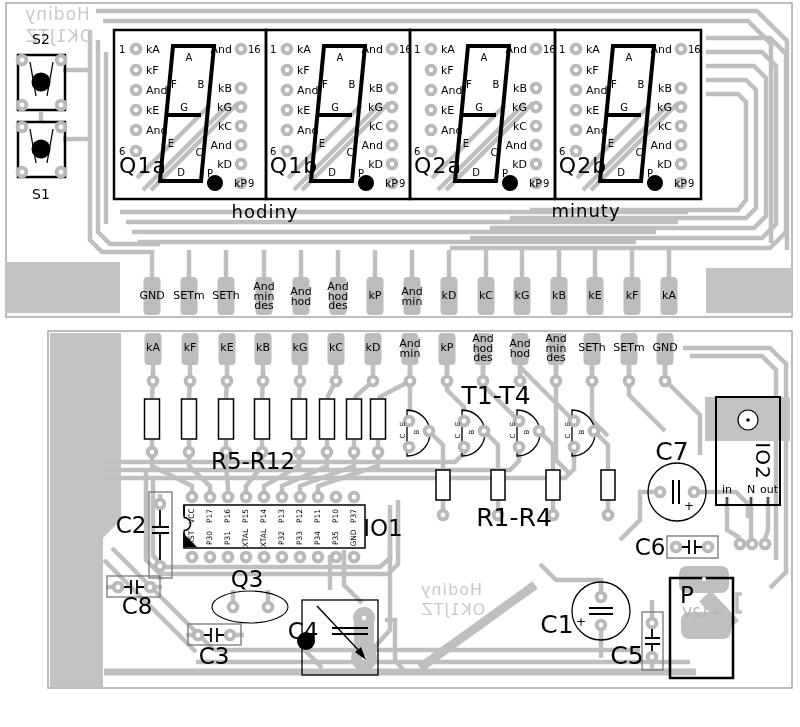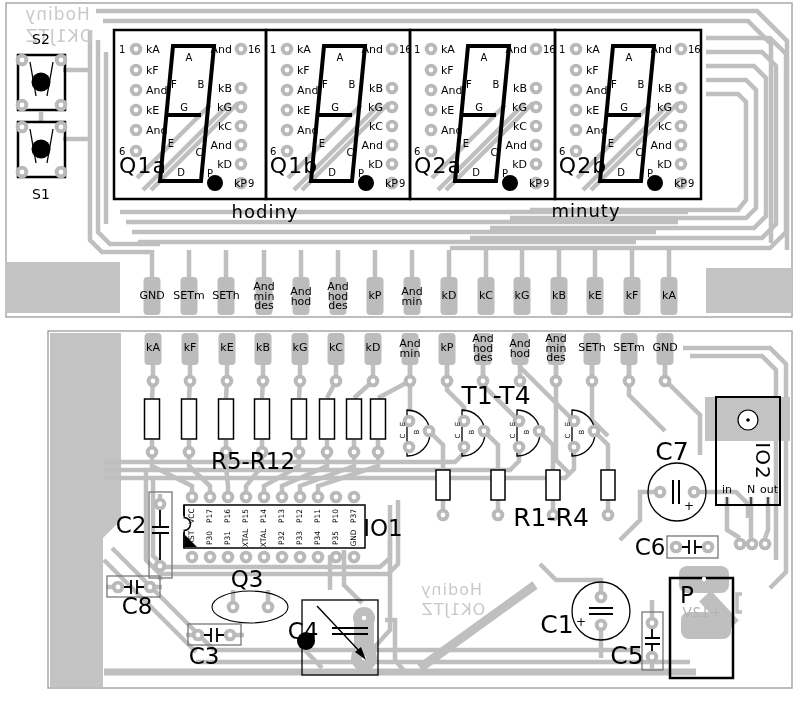--- a/index.html
+++ b/index.html
@@ -441,24 +441,24 @@
 des</span>
 <span class="L f11" style="left:592px;top:348px">SETh</span>
 <span class="L f11" style="left:629px;top:348px">SETm</span>
 <span class="L f11" style="left:665px;top:348px">GND</span>
 
 <span class="L f24" style="left:253px;top:462px">R5-R12</span>
 <span class="L f24" style="left:131px;top:526px">C2</span>
 <span class="L f24" style="left:383px;top:529px">IO1</span>
 <span class="L f24" style="left:247px;top:580px">Q3</span>
 <span class="L f24" style="left:137px;top:607px">C8</span>
-<span class="L f24" style="left:204px;top:657px">C3</span>
+<span class="L f24" style="left:214px;top:657px">C3</span>
 <span class="L f24" style="left:303px;top:632px">C4</span>
 <span class="L f26" style="left:496px;top:396px">T1-T4</span>
-<span class="L f26" style="left:551px;top:518px">R1-R4</span>
+<span class="L f26" style="left:514px;top:518px">R1-R4</span>
 <span class="L f26" style="left:672px;top:452px">C7</span>
 <span class="L f24" style="left:650px;top:548px">C6</span>
 <span class="L f26" style="left:557px;top:625px">C1</span>
 <span class="L f26" style="left:627px;top:656px">C5</span>
 <span class="L f24" style="left:687px;top:596px">P</span>
 <span class="L rotp" style="left:762px;top:461px">IO2</span>
 <span class="L f11" style="left:727px;top:490px">in</span>
 <span class="L f11" style="left:751px;top:490px">N</span>
 <span class="L f11" style="left:769px;top:490px">out</span>
 <span class="L f12" style="left:581px;top:623px">+</span>

